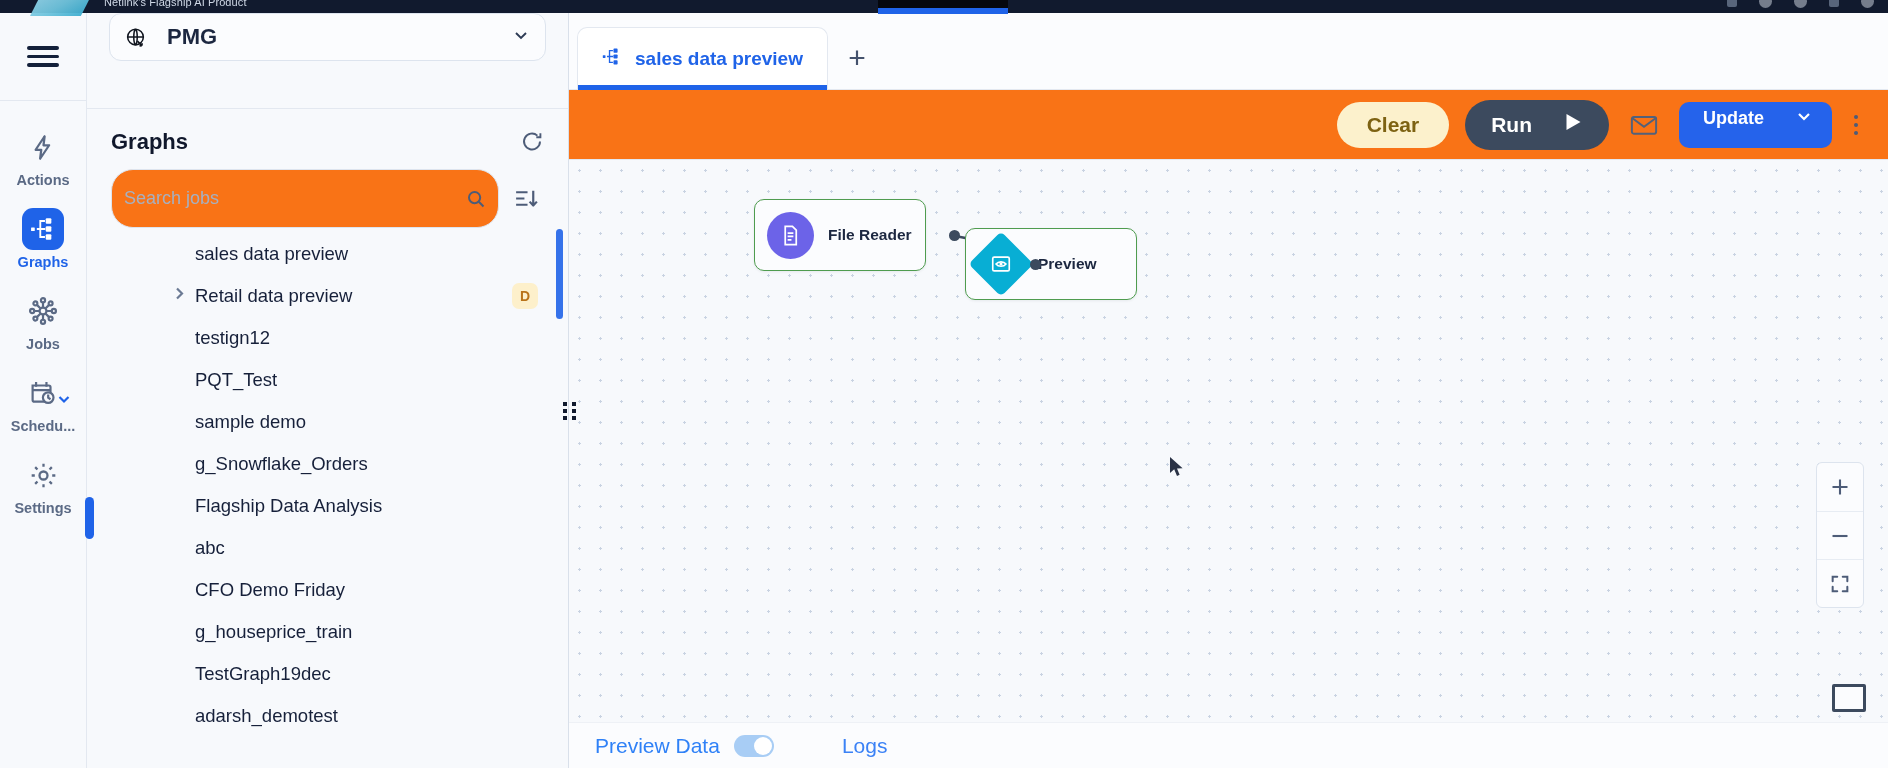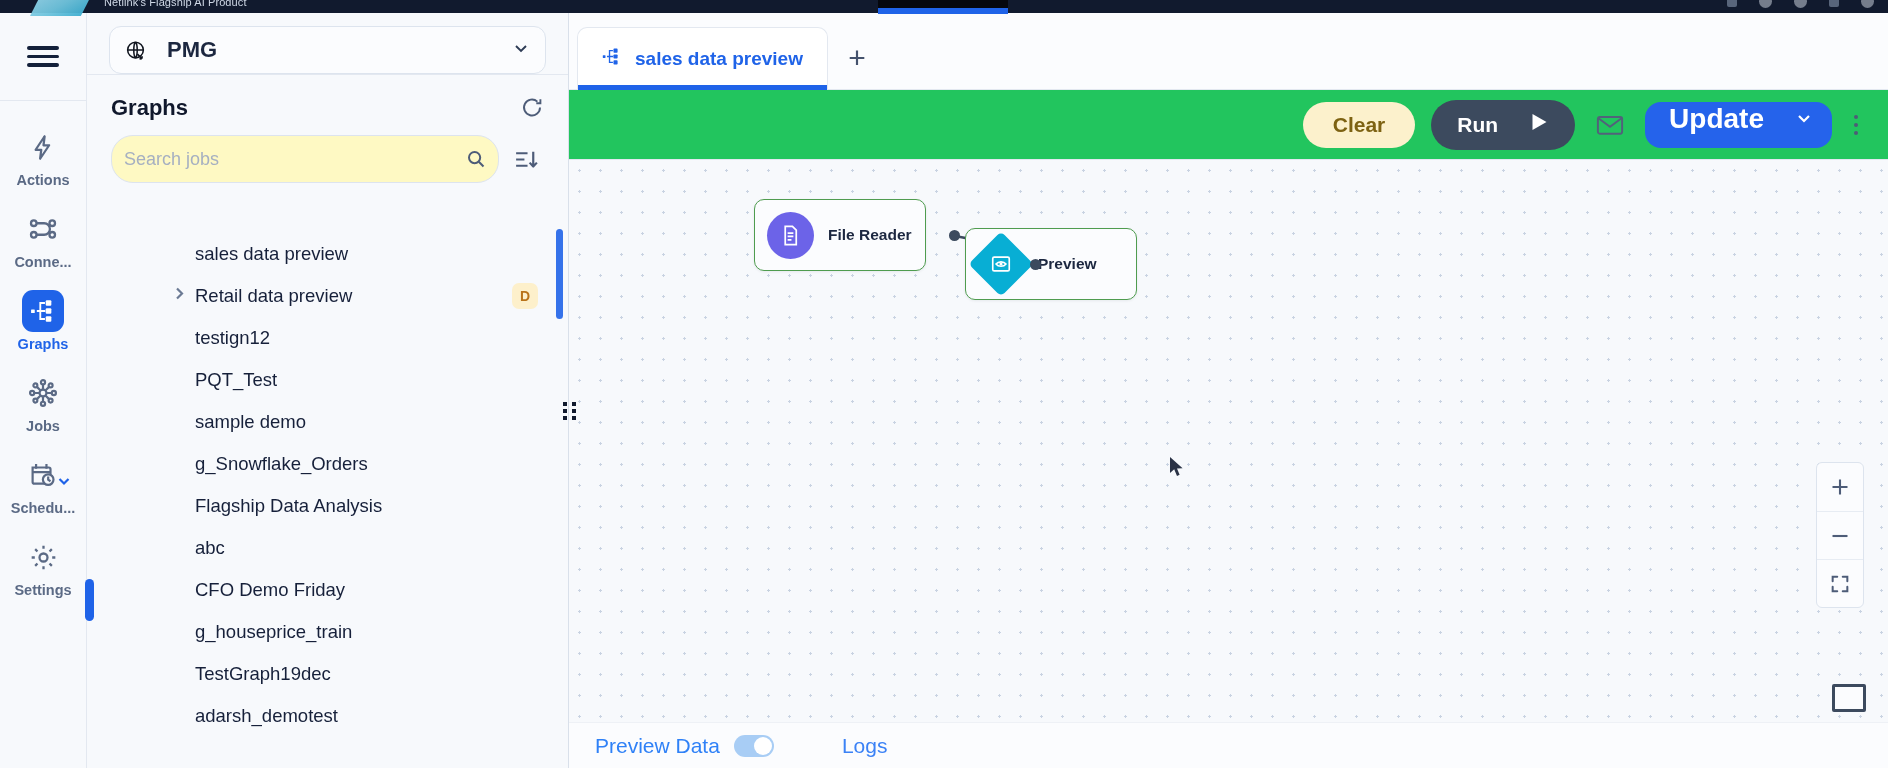--- a/index.html
+++ b/index.html
@@ -77,42 +77,42 @@
     width: 9px; height: 42px; border-radius: 6px; background:#1f63e8;
   }
 
   
   .panel {
     position: absolute; top: 13px; left: 87px; width: 482px; height: 755px;
     background: #f7f9fc; border-right: 1px solid #d9e0ea;
     z-index: 15;
   }
   .panel-head {
-    height: 62px; border-bottom: 1px solid #e3e8f0;
-    display:flex; align-items:flex-end; padding: 0 22px;
+    height: 96px; border-bottom: 1px solid #e3e8f0;
+    display:flex; align-items:flex-start; padding: 0 22px;
   }
   .ws-select {
     flex: 1; height: 48px; border:1px solid #dde4ee; border-radius: 12px;
     background: #fbfcfe; display:flex; align-items:center; padding: 0 14px;
     cursor: pointer;
   }
   .ws-globe { color:#10151f; display:flex; align-items:center;}
   .ws-name { margin-left: 20px; font-size: 22px; font-weight: 700; color:#1c2740; }
   .ws-caret { margin-left:auto; color:#2d3b55; }
 
   .panel-title-row {
     display:flex; align-items:center; padding: 20px 24px 6px;
   }
   .panel-title { font-size: 22px; font-weight: 700; color:#10182c;}
   .refresh-btn { margin-left:auto; cursor:pointer; color:#4d5c78; display:flex;}
 
   .search-row { display:flex; align-items:center; padding: 8px 24px 0; gap: 14px;}
   .search-box {
-    flex:1; height: 48px; border:1px solid #dde4ee; border-radius: 22px;
-    background:#fef9c3; display:flex; align-items:center; padding: 0 12px;
+    flex:1; height: 59px; border:1px solid #dde4ee; border-radius: 22px;
+    background:#f97316; display:flex; align-items:center; padding: 0 12px;
   }
   .search-box input {
     border:0; outline:0; background:transparent; flex:1;
     font-size: 18px; color:#1c2740; font-family:"Liberation Sans", sans-serif;
   }
   .search-box input::placeholder { color:#a6b0c1; }
   .search-ico { color:#4d5c78; display:flex;}
   .sort-btn { cursor:pointer; color:#4d5c78; display:flex; padding-right:4px;}
 
   .graph-list {
@@ -168,37 +168,37 @@
   }
   .tab-add {
     margin-left: 12px; margin-bottom: 14px; width: 34px; height: 34px;
     display:flex; align-items:center; justify-content:center;
     color:#44526d; font-size: 30px; cursor:pointer; font-weight: 300;
   }
 
   .actionbar {
     height: 70px; display:flex; align-items:center; justify-content:flex-end;
     gap: 16px; padding-right: 24px; border-bottom: 1px solid #e3e8f0;
-    background:#22c55e;
+    background:#f97316;
   }
   .btn-clear {
     background:#fcf1cc; color:#7d6212; border:0; border-radius: 26px;
     height: 46px; padding: 0 30px; font-size: 21px; font-weight: 700;
     cursor:pointer; font-family:"Liberation Sans", sans-serif;
   }
   .btn-run {
     background:#3c4a5e; color:#fff; border:0; border-radius: 26px;
     height: 50px; padding: 0 26px; font-size: 21px; font-weight: 700;
     display:flex; align-items:center; gap: 32px; cursor:pointer;
     font-family:"Liberation Sans", sans-serif;
   }
   .mail-btn { cursor:pointer; color:#52617b; display:flex; padding: 0 4px;}
   .btn-update {
-    background:#2563eb; color:#fff; border:0; border-radius: 16px;
-    height: 46px; padding: 0 18px 12px 24px; font-size: 28px; font-weight:700;
+    background:#2563eb; color:#fff; border:0; border-radius: 10px;
+    height: 46px; padding: 0 18px 12px 24px; font-size: 18px; font-weight:700;
     display:flex; align-items:center; gap: 30px; cursor:pointer;
     font-family:"Liberation Sans", sans-serif;
   }
   .kebab { cursor:pointer; color:#4d5c78; display:flex; flex-direction:column; gap:4px; padding: 0 6px;}
   .kebab i { width: 4px; height: 4px; border-radius:50%; background:#4d5c78; display:block;}
 
   
   .canvas {
     flex: 1; position: relative; overflow: hidden;
     background-color: #f7f9fc;
@@ -295,32 +295,20 @@
 
     <div class="rail-item">
       <div class="rail-ico">
         <svg width="27" height="27" viewBox="0 0 24 24" fill="none" stroke="currentColor" stroke-width="2" stroke-linejoin="round">
             <path d="M13 2 L5 14 h5 l-1 8 8-12 h-5 z"></path>
           </svg>
       </div>
       <div class="rail-lbl">Actions</div>
     </div>
 
-    <div class="rail-item">
-      <div class="rail-ico">
-        <svg width="30" height="30" viewBox="0 0 26 26" fill="none" stroke="currentColor" stroke-width="2">
-            <circle cx="5" cy="8" r="2.4"></circle>
-            <circle cx="21" cy="8" r="2.4"></circle>
-            <circle cx="5" cy="18" r="2.4"></circle>
-            <circle cx="21" cy="18" r="2.4"></circle>
-            <path d="M7.4 8h6.6a4 4 0 0 1 0 10H7.4"></path>
-          </svg>
-      </div>
-      <div class="rail-lbl">Conne...</div>
-    </div>
 
     <div class="rail-item active">
       <div class="rail-ico">
         <svg width="26" height="26" viewBox="0 0 24 24" fill="currentColor">
             <rect x="1" y="10.5" width="3.4" height="3.4" rx=".5"></rect>
             <rect x="14.5" y="2" width="5.2" height="5.2" rx="1"></rect>
             <rect x="14.5" y="9.4" width="5.2" height="5.2" rx="1"></rect>
             <rect x="14.5" y="16.8" width="5.2" height="5.2" rx="1"></rect>
             <path d="M6.3 12h3.2V4.6h4.3M9.5 12h4.7M6.3 12h3.2v7.4h4.3" stroke="currentColor" stroke-width="1.7" fill="none"></path>
           </svg>

